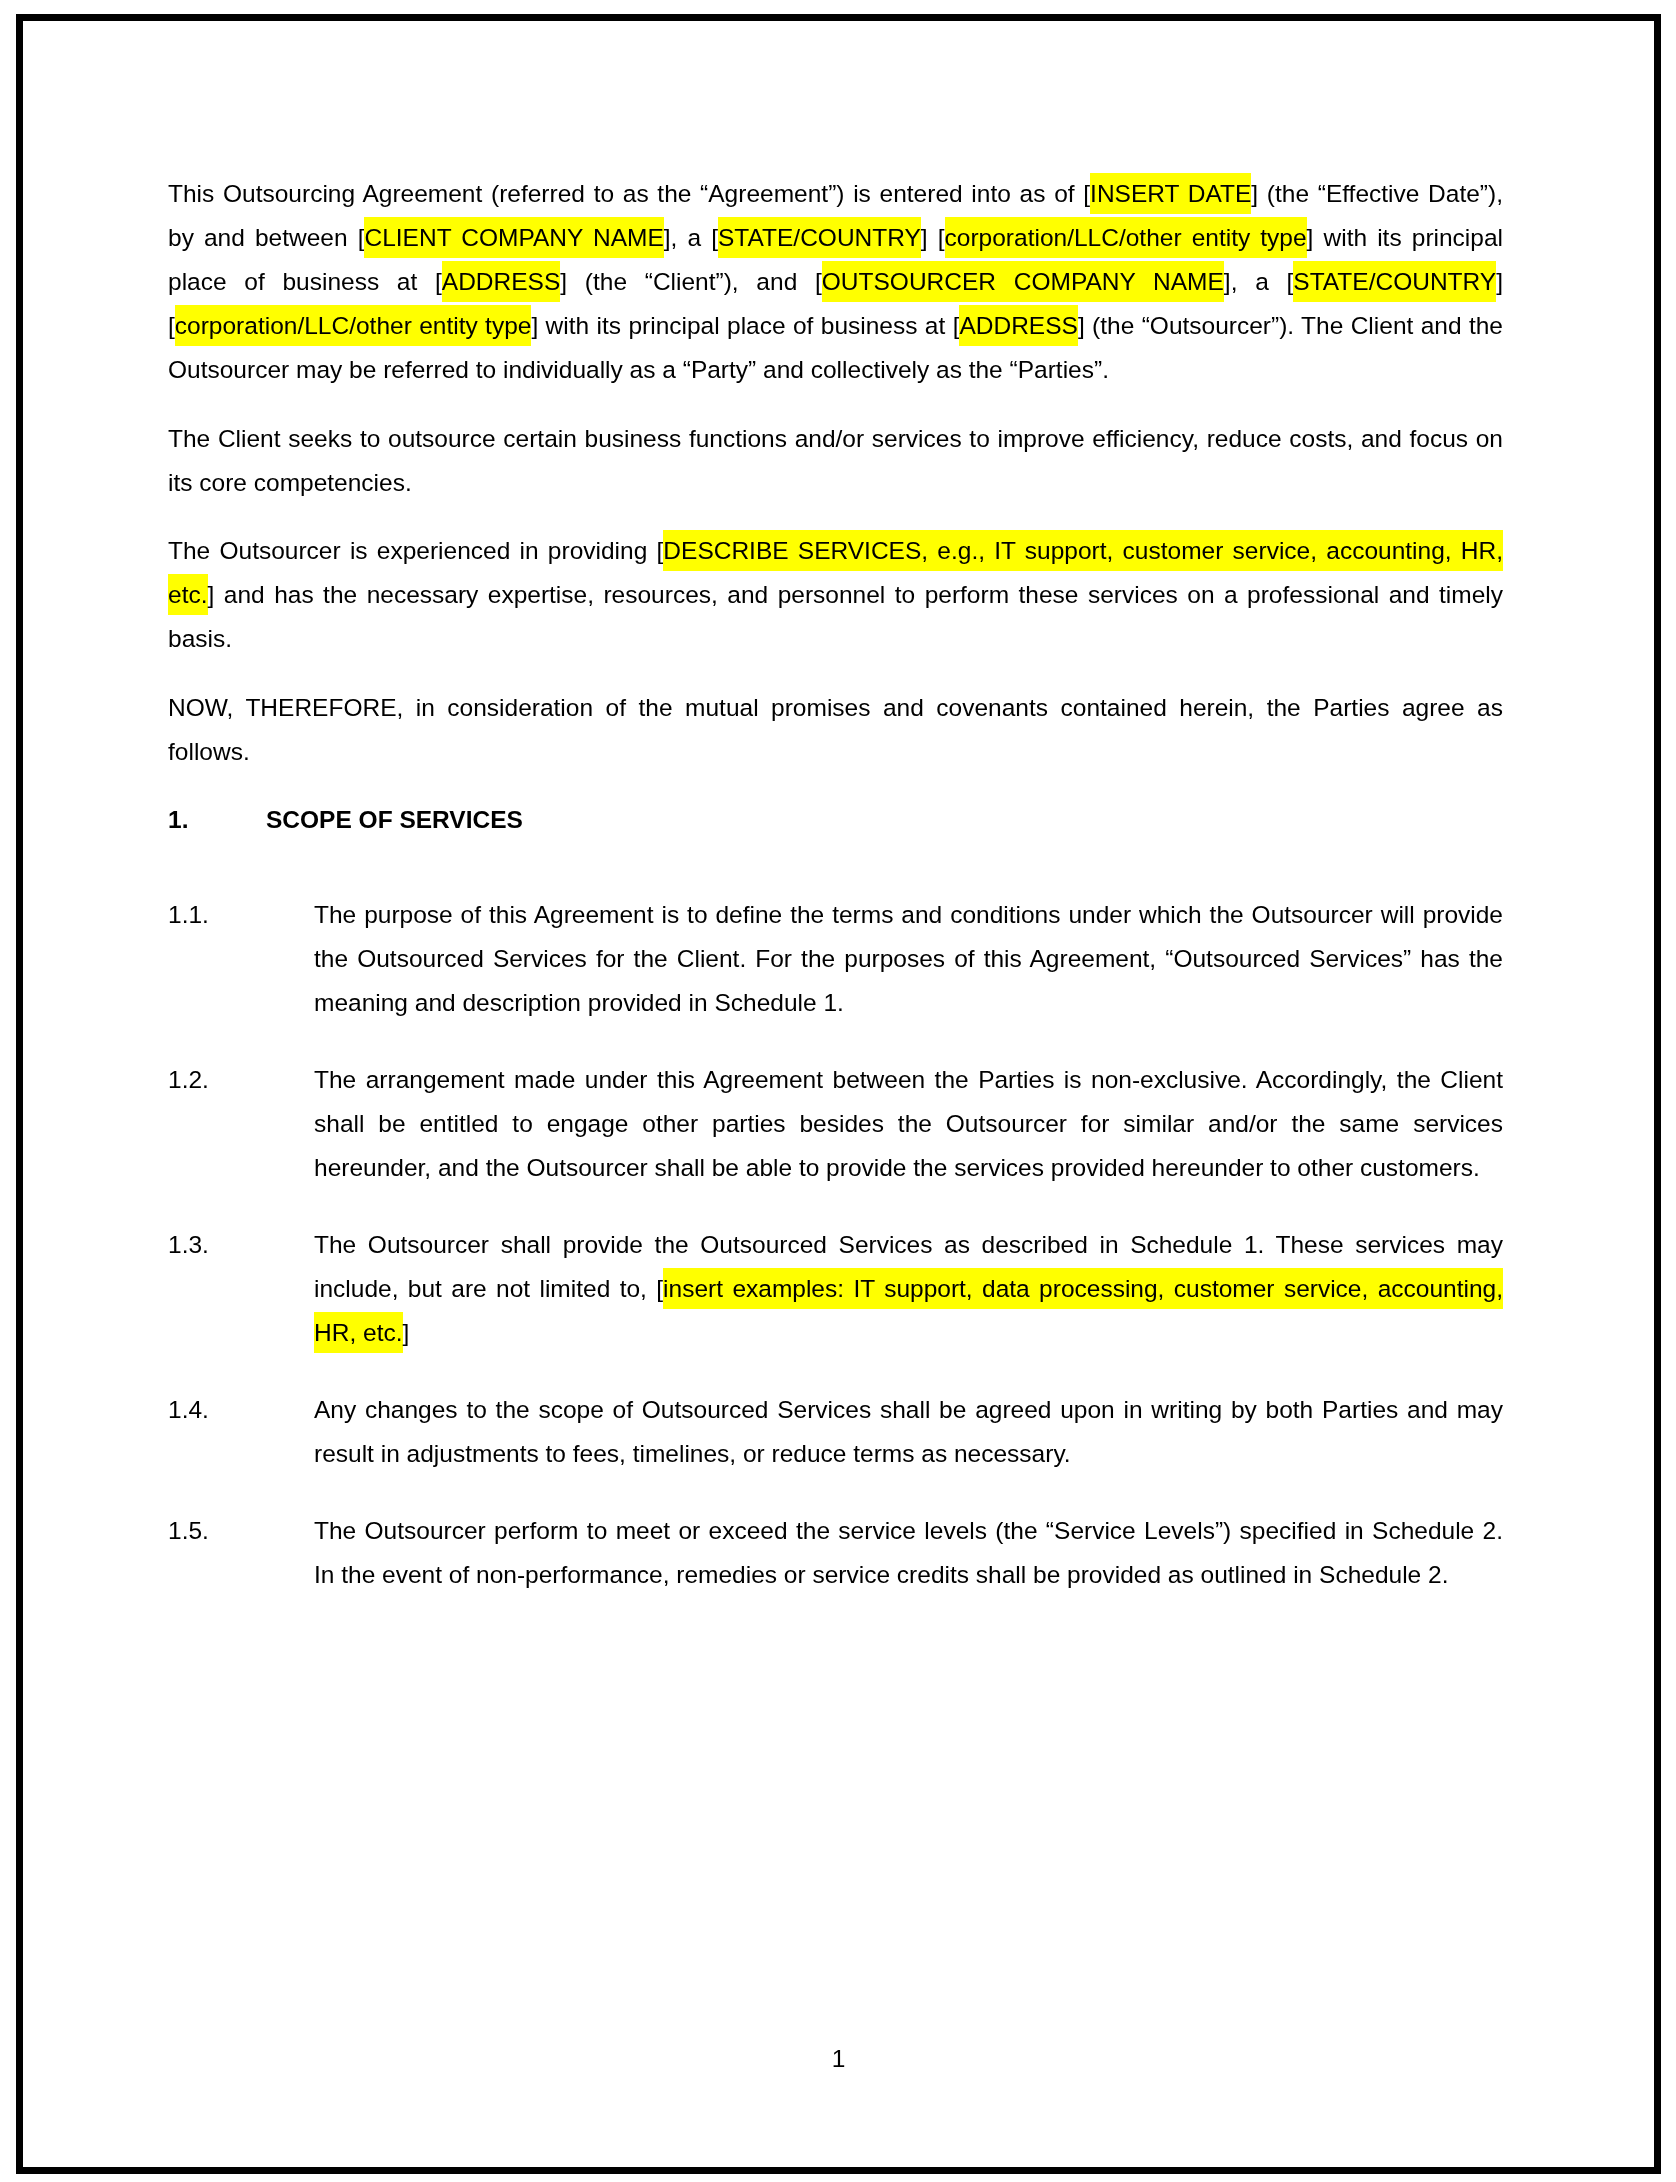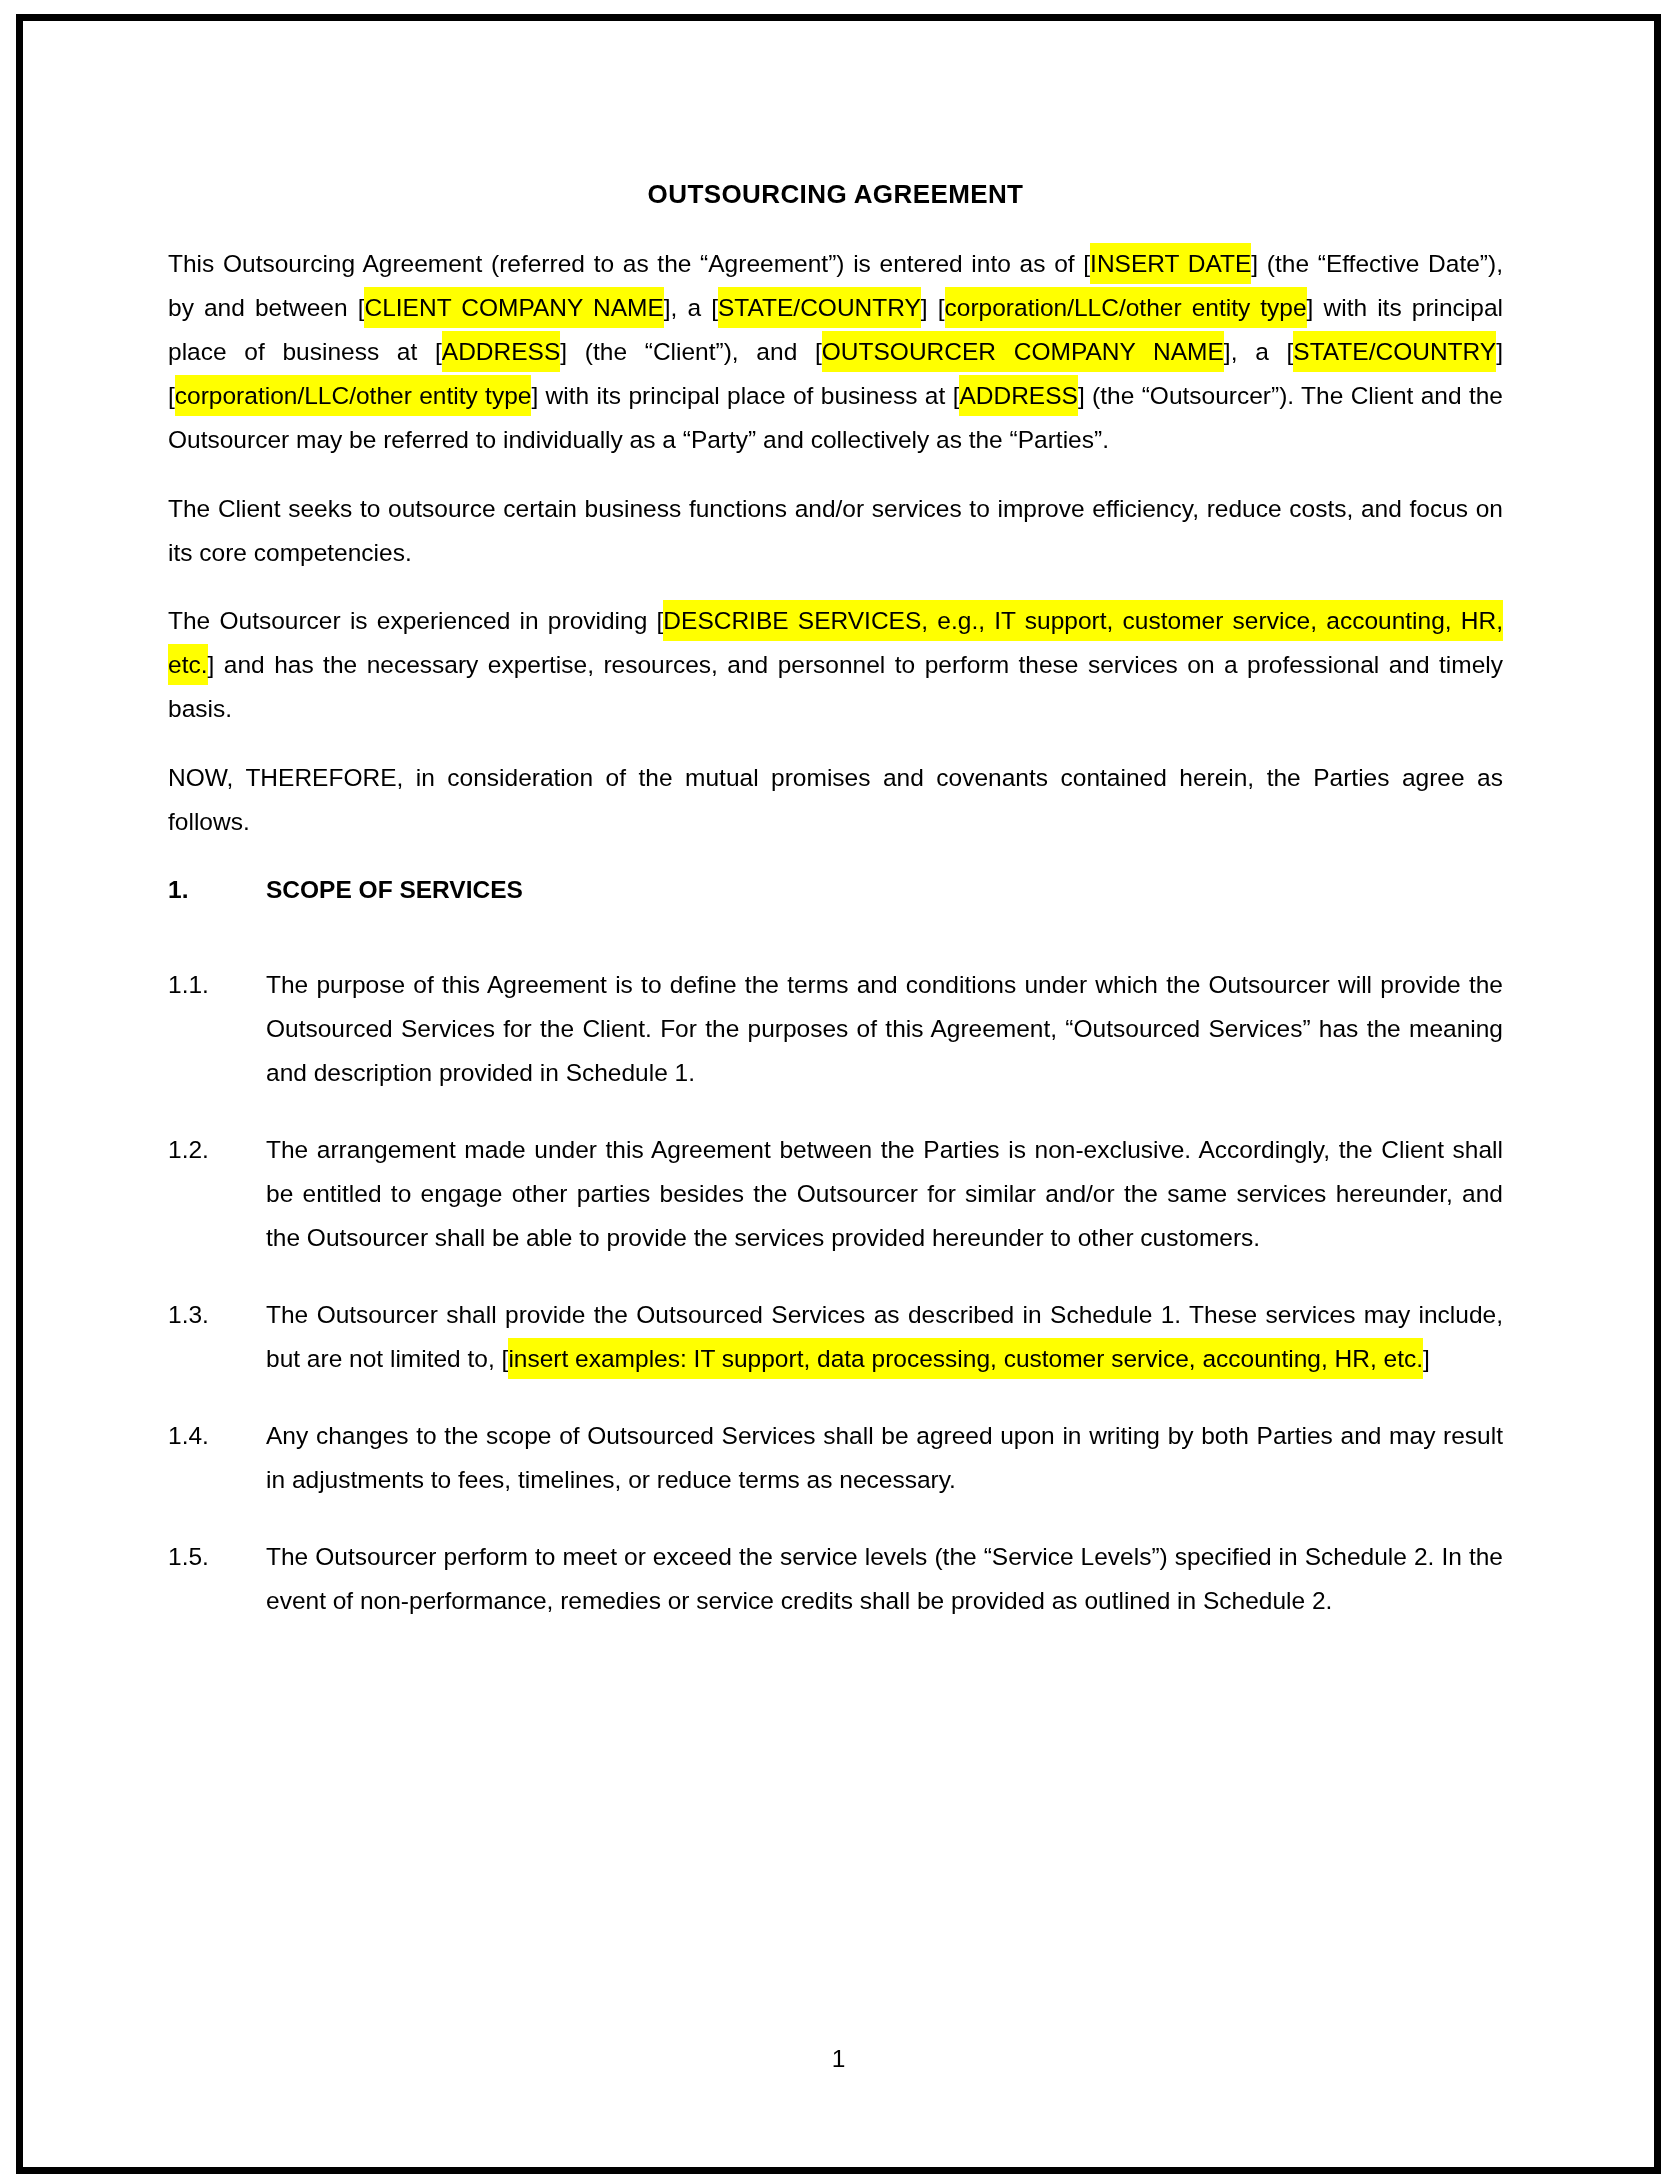--- a/index.html
+++ b/index.html
@@ -44,20 +44,21 @@
     margin: 24.5px 0 51px 0;
     font-size: 24.5px;
     line-height: 44px;
     font-weight: 700;
   }
   .clause {
     display: flex;
     margin: 0 0 33px 0;
     font-size: 24.5px;
     line-height: 44px;
+    gap: 48px;
   }
   .num {
     width: 98px;
     flex-shrink: 0;
   }
   .clause-text {
     flex: 1;
     text-align: justify;
   }
   .bold { font-weight: 400; }
@@ -74,21 +75,20 @@
     line-height: 44px;
   }
 </style>
 </head>
 <body>
 
 <div class="page">
   <div class="frame"></div>
 
   <div class="content">
-    <h1 class="title">OUTSOURCING AGREEMENT</h1>
 
     <p class="para"><span>This Outsourcing Agreement (referred to as the “</span><span class="bold">Agreement</span><span>”) is entered into as of [</span><span class="hl">INSERT DATE</span><span>] (the “</span><span class="bold">Effective Date</span><span>”), by and between [</span><span class="hl">CLIENT COMPANY NAME</span><span>], a [</span><span class="hl">STATE/COUNTRY</span><span>] [</span><span class="hl">corporation/LLC/other entity type</span><span>] with its principal place of business at [</span><span class="hl">ADDRESS</span><span>] (the “</span><span class="bold">Client</span><span>”), and [</span><span class="hl">OUTSOURCER COMPANY NAME</span><span>], a [</span><span class="hl">STATE/COUNTRY</span><span>] [</span><span class="hl">corporation/LLC/other entity type</span><span>] with its principal place of business at [</span><span class="hl">ADDRESS</span><span>] (the “</span><span class="bold">Outsourcer</span><span>”). The Client and the Outsourcer may be referred to individually as a “</span><span class="bold">Party</span><span>” and collectively as the “</span><span class="bold">Parties</span><span>”.</span></p>
     <p class="para"><span>The Client seeks to outsource certain business functions and/or services to improve efficiency, reduce costs, and focus on its core competencies.</span></p>
     <p class="para"><span>The Outsourcer is experienced in providing [</span><span class="hl">DESCRIBE SERVICES, e.g., IT support, customer service, accounting, HR, etc.</span><span>] and has the necessary expertise, resources, and personnel to perform these services on a professional and timely basis.</span></p>
     <p class="para"><span>NOW, THEREFORE, in consideration of the mutual promises and covenants contained herein, the Parties agree as follows.</span></p>
 
     <div class="heading">
       <span class="num">1.</span>
       <span>SCOPE OF SERVICES</span>
     </div>

